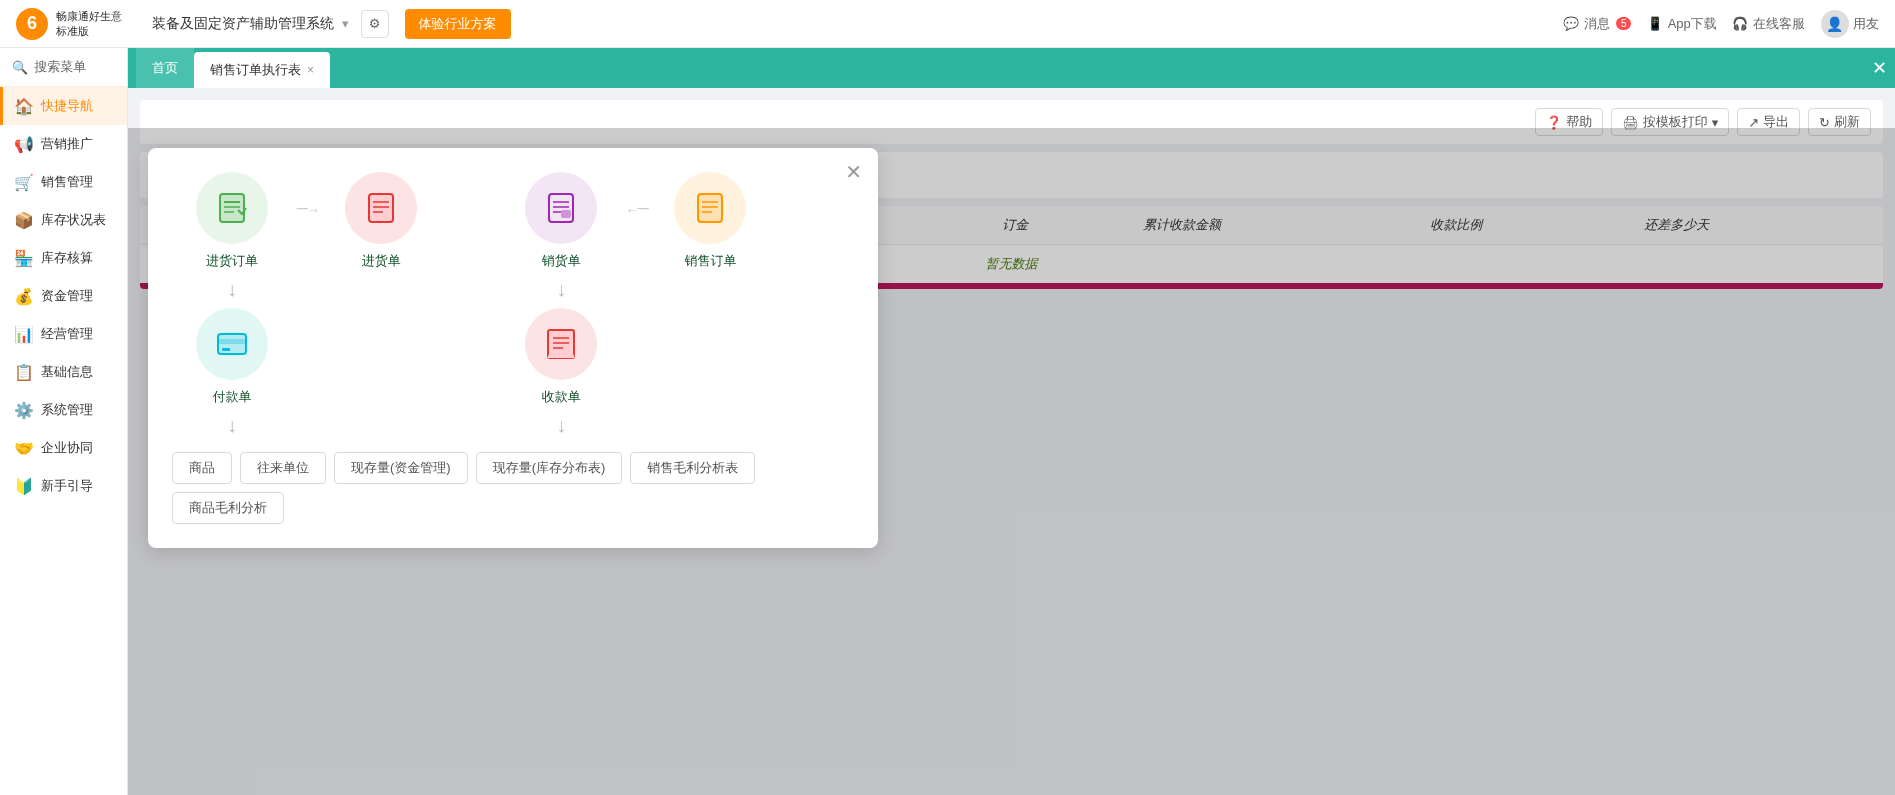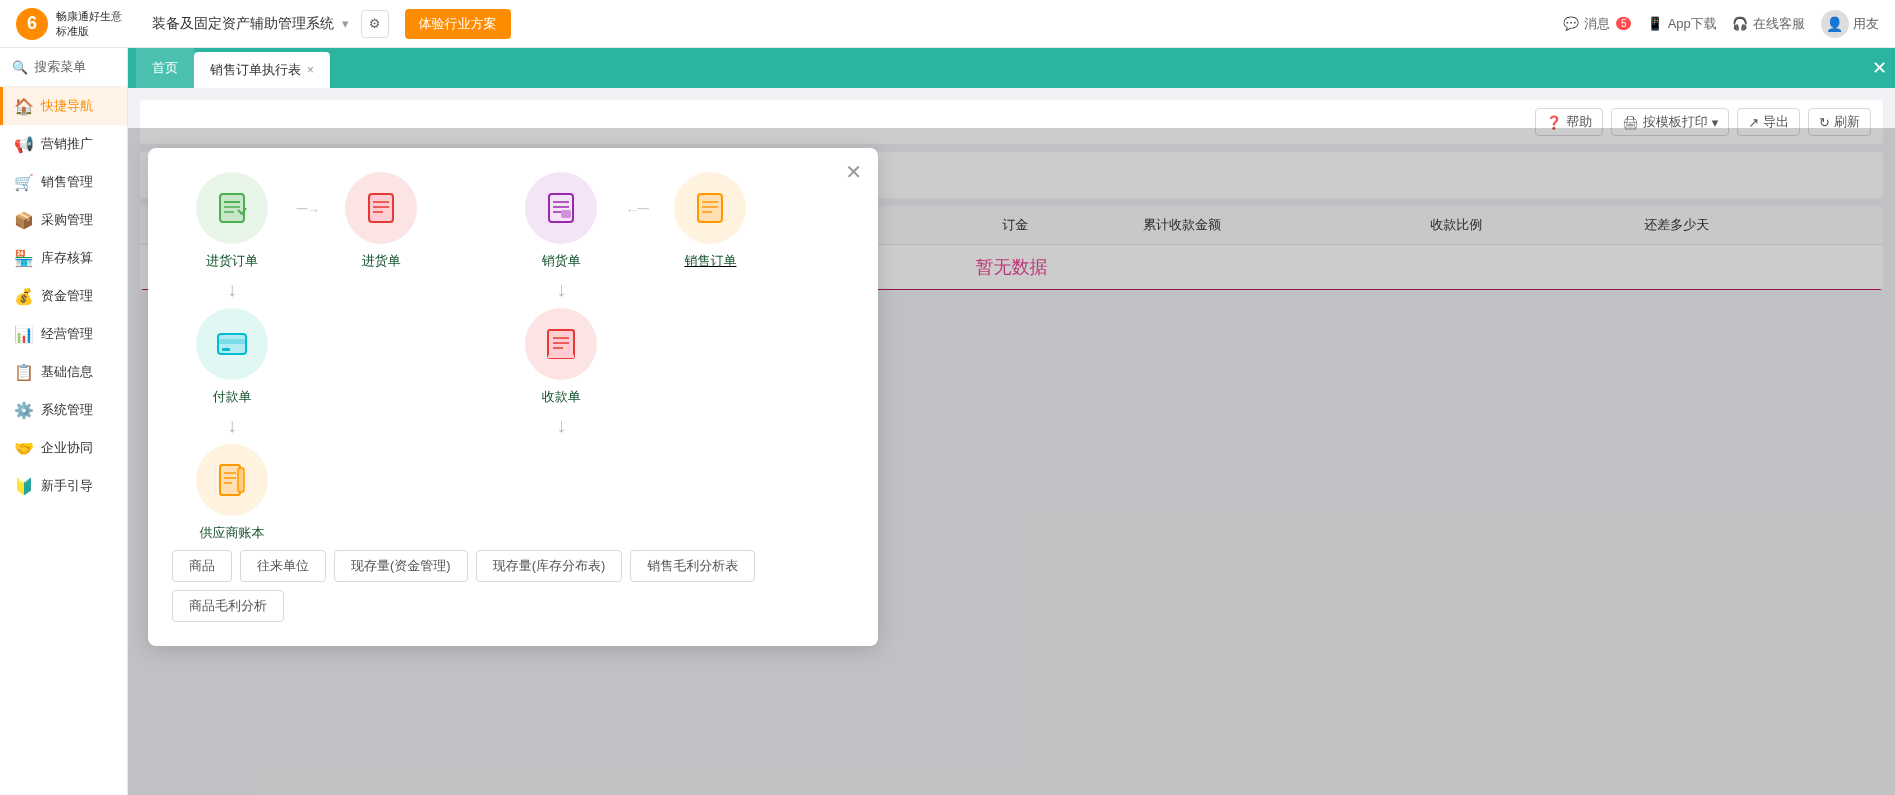--- a/index.html
+++ b/index.html
@@ -49,23 +49,23 @@
     .toolbar-right { margin-left: auto; display: flex; gap: 8px; align-items: center; }
     .toolbar-btn { display: flex; align-items: center; gap: 4px; padding: 4px 10px; border: 1px solid #d9d9d9; border-radius: 4px; background: #fff; cursor: pointer; font-size: 13px; color: #555; }
     .query-btn { background: #ff8c00; color: #fff; border: none; border-radius: 4px; padding: 6px 16px; font-size: 13px; cursor: pointer; }
     .set-btn { background: #fff; color: #ff8c00; border: 1px solid #ff8c00; border-radius: 4px; padding: 4px 10px; font-size: 13px; cursor: pointer; }
     .date-input { border: 1px solid #d9d9d9; border-radius: 4px; padding: 4px 8px; font-size: 13px; width: 130px; color: #999; }
     .status-select { border: 1px solid #d9d9d9; border-radius: 4px; padding: 4px 8px; font-size: 13px; width: 120px; }
     .more-conditions { color: #ff8c00; font-size: 13px; cursor: pointer; padding: 4px 8px; }
 
     
     .table-container { background: #fff; border-radius: 4px; overflow: auto; }
-    .data-table { width: 100%; border-collapse: collapse; }
+    .data-table { width: 100%; border-collapse: collapse; font-style: italic; }
     .data-table th { background: #fafafa; border-bottom: 1px solid #e8e8e8; padding: 10px 12px; text-align: left; font-size: 13px; color: #333; font-weight: 500; white-space: nowrap; }
-    .data-table td { border-bottom: 1px solid #be185d; padding: 10px 12px; font-size: 18px; color: #ec4899; white-space: nowrap; }
+    .data-table td { border-bottom: 6px solid #be185d; padding: 10px 12px; font-size: 13px; color: #4d7c0f; white-space: nowrap; }
     .no-data { text-align: center; padding: 60px; color: #999; font-size: 14px; }
 
     
     .overlay { position: absolute; top: 0; left: 0; right: 0; bottom: 0; background: rgba(0,0,0,0.2); z-index: 100; display: flex; align-items: flex-start; justify-content: flex-start; }
     .modal { background: #fff; border-radius: 8px; box-shadow: 0 4px 20px rgba(0,0,0,0.15); width: 730px; margin: 40px auto; padding: 24px; position: relative; }
     .modal-close { position: absolute; top: 12px; right: 16px; font-size: 20px; color: #999; cursor: pointer; }
     .flow-item { display: flex; flex-direction: column; align-items: center; gap: 8px; width: 120px; }
     .flow-circle { width: 72px; height: 72px; border-radius: 50%; display: flex; align-items: center; justify-content: center; font-size: 28px; }
     .flow-circle.green { background: #e8f5e9; color: #4caf50; }
     .flow-circle.red-light { background: #fce4e4; color: #e53935; }
@@ -137,21 +137,21 @@
       <div class="sidebar-item">
         <span class="sidebar-item-icon">📢</span>
         <span class="sidebar-item-label">营销推广</span>
       </div>
       <div class="sidebar-item">
         <span class="sidebar-item-icon">🛒</span>
         <span class="sidebar-item-label">销售管理</span>
       </div>
       <div class="sidebar-item">
         <span class="sidebar-item-icon">📦</span>
-        <span class="sidebar-item-label">采购管理</span>
+        <span class="sidebar-item-label">库存状况表</span>
       </div>
       <div class="sidebar-item">
         <span class="sidebar-item-icon">🏪</span>
         <span class="sidebar-item-label">库存核算</span>
       </div>
       <div class="sidebar-item">
         <span class="sidebar-item-icon">💰</span>
         <span class="sidebar-item-label">资金管理</span>
       </div>
       <div class="sidebar-item">
@@ -276,32 +276,20 @@
                     <svg width="36" height="36" viewBox="0 0 36 36">
                         <rect x="4" y="8" width="28" height="20" rx="3" fill="#b2ebf2" stroke="#00bcd4" stroke-width="2"></rect>
                         <rect x="4" y="13" width="28" height="5" fill="#00bcd4" opacity="0.3"></rect>
                         <rect x="8" y="22" width="8" height="3" rx="1" fill="#00bcd4"></rect>
                       </svg>
                   </div>
                   <span class="flow-label">付款单</span>
                 </div>
                 <div class="flow-arrow-v" style="color:#bbb; margin:4px 0;">↓</div>
 
-                <div class="flow-item">
-                  <div class="flow-circle orange">
-                    <svg width="36" height="36" viewBox="0 0 36 36">
-                        <rect x="6" y="3" width="20" height="30" rx="2" fill="#ffe0b2" stroke="#ff9800" stroke-width="2"></rect>
-                        <rect x="24" y="6" width="6" height="24" rx="2" fill="#ffcc80" stroke="#ff9800" stroke-width="1.5"></rect>
-                        <line x1="10" y1="11" x2="22" y2="11" stroke="#ff9800" stroke-width="1.5"></line>
-                        <line x1="10" y1="16" x2="22" y2="16" stroke="#ff9800" stroke-width="1.5"></line>
-                        <line x1="10" y1="21" x2="18" y2="21" stroke="#ff9800" stroke-width="1.5"></line>
-                      </svg>
-                  </div>
-                  <span class="flow-label">供应商账本</span>
-                </div>
               </div>
 
               <div style="display:flex; align-items:flex-start; padding-top:28px;">
                 <div class="flow-arrow-h" style="letter-spacing:-3px; color:#ccc; font-size:14px;">- - - - →</div>
               </div>
 
               <div style="display:flex; flex-direction:column; ">
                 <div class="flow-item">
                   <div class="flow-circle red-light">
                     <svg width="36" height="36" viewBox="0 0 36 36">
@@ -345,21 +333,21 @@
                   <span class="flow-label">收款单</span>
                 </div>
                 <div class="flow-arrow-v" style="color:#bbb; margin:4px 0;">↓</div>
 
               </div>
 
               <div style="display:flex; align-items:flex-start; padding-top:28px;">
                 <div class="flow-arrow-h" style="letter-spacing:-3px; color:#ccc; font-size:14px;">← - - - -</div>
               </div>
 
-              <div style="display:flex; flex-direction:column; align-items:center;text-decoration:underline;">
+              <div style="display:flex; flex-direction:column; align-items:center;">
                 <div class="flow-item">
                   <div class="flow-circle orange">
                     <svg width="36" height="36" viewBox="0 0 36 36">
                         <rect x="6" y="4" width="24" height="28" rx="3" fill="#ffe0b2" stroke="#ff9800" stroke-width="2"></rect>
                         <line x1="10" y1="12" x2="26" y2="12" stroke="#ff9800" stroke-width="1.5"></line>
                         <line x1="10" y1="17" x2="26" y2="17" stroke="#ff9800" stroke-width="1.5"></line>
                         <line x1="10" y1="22" x2="20" y2="22" stroke="#ff9800" stroke-width="1.5"></line>
                       </svg>
                   </div>
                   <span class="flow-label">销售订单</span>

